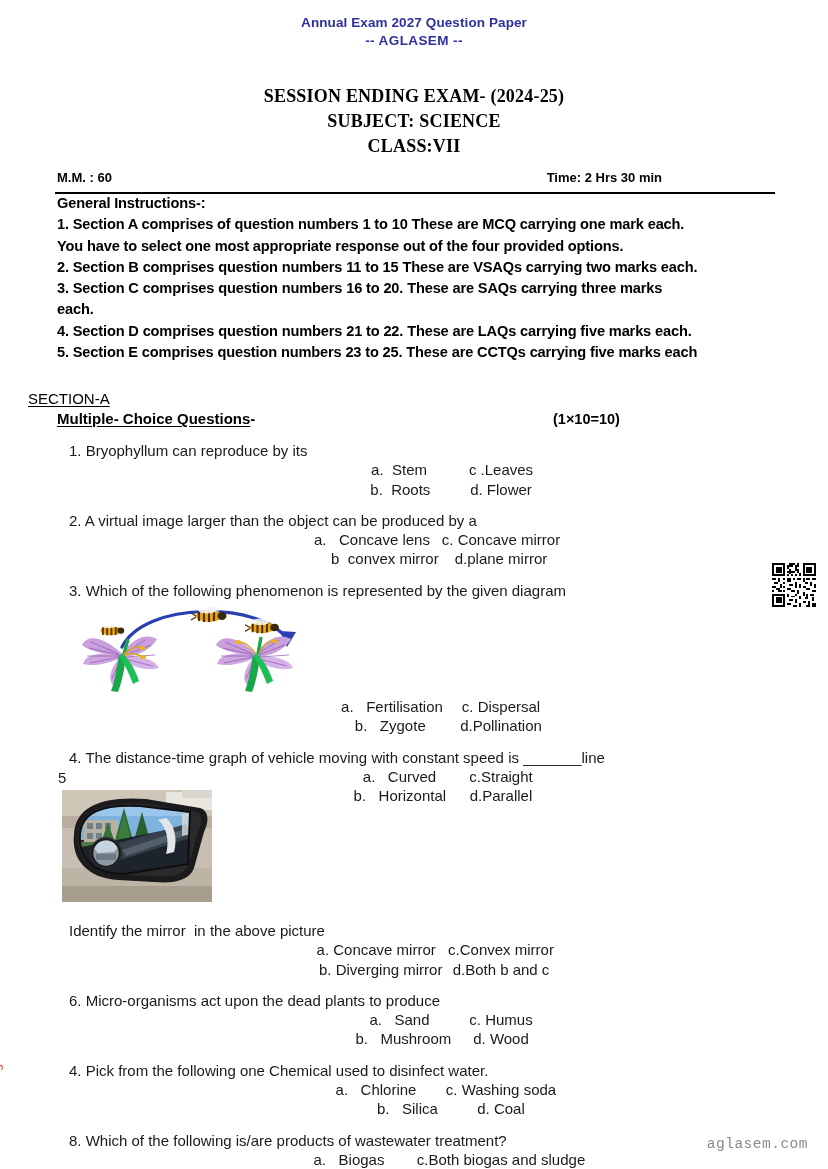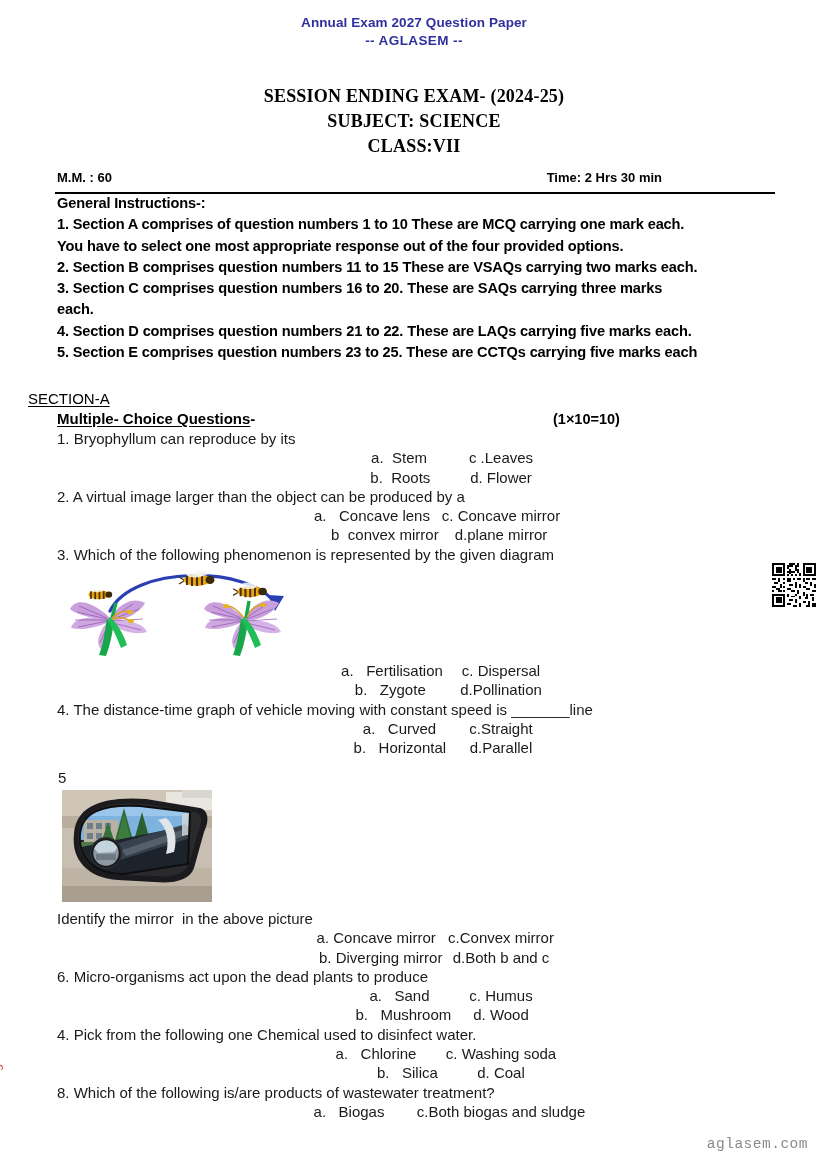--- a/index.html
+++ b/index.html
@@ -171,21 +171,21 @@
   .qbody {
     position: absolute;
     left: 57px;
     top: 429px;
     width: 740px;
     font-family: "Liberation Sans", sans-serif;
     font-size: 15px;
     line-height: 19.3px;
     color: #1a1a1a;
   }
-  .q { margin: 0; }
+  .q { margin: 12px; }
   .q-line { white-space: pre; }
   .opts { margin: 0; text-align: center; }
   .opt-line {
     white-space: pre;
     display: block;
   }
   .opt-a { display: inline-block; width: 148px; }
   .opt-b { display: inline-block; }
 
   

